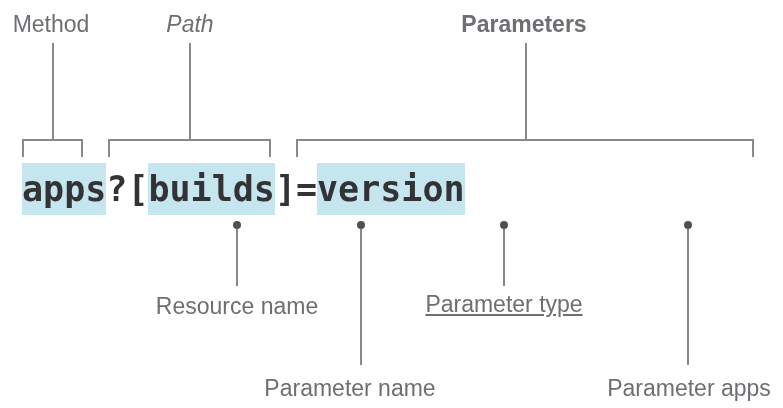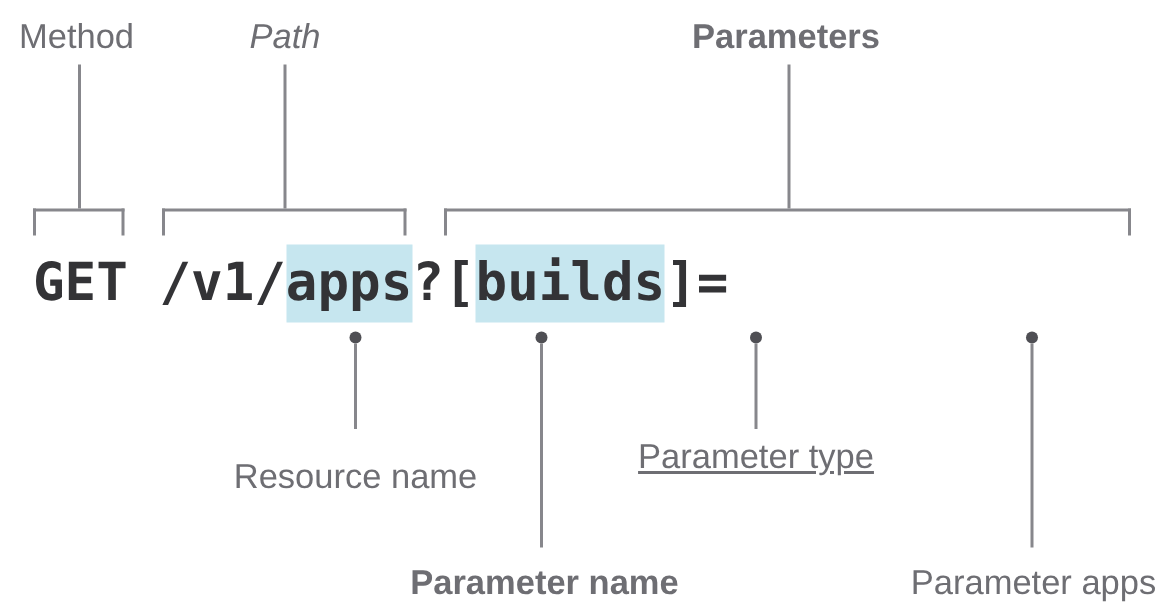--- a/index.html
+++ b/index.html
@@ -94,39 +94,39 @@
     <div class="bracket" style="left:108px; width:163px;"></div>
   </div>
 
   <div>
     <div class="lbl" style="left:524px; top:11px;font-weight:bold;">Parameters</div>
     <div class="vline" style="left:525px; top:43px; height:96px;"></div>
     <div class="bracket" style="left:296px; width:458px;"></div>
   </div>
 
   <div class="code">
-    <span>GET /v1/</span>
     <span class="hl">apps</span>
     <span>?</span>
     <span>[</span>
     <span class="hl">builds</span>
     <span>]</span>
     <span>=</span>
+    <span class="hl">version</span>
   </div>
 
   <div>
     <div class="dot" style="left:233px;"></div>
     <div class="vline" style="left:236px; top:229px; height:57px;"></div>
-    <div class="lbl" style="left:237px; top:304px;">Resource name</div>
+    <div class="lbl" style="left:237px; top:293px;">Resource name</div>
   </div>
 
   <div>
     <div class="dot" style="left:357px;"></div>
     <div class="vline" style="left:360px; top:229px; height:136px;"></div>
-    <div class="lbl" style="left:363px; top:375px;font-weight:bold;">Parameter name</div>
+    <div class="lbl" style="left:350px; top:375px;">Parameter name</div>
   </div>
 
   <div>
     <div class="dot" style="left:500px;"></div>
     <div class="vline" style="left:503px; top:229px; height:57px;"></div>
     <div class="lbl" style="left:504px; top:291px;text-decoration:underline;">Parameter type</div>
   </div>
 
   <div>
     <div class="dot" style="left:684px;"></div>

